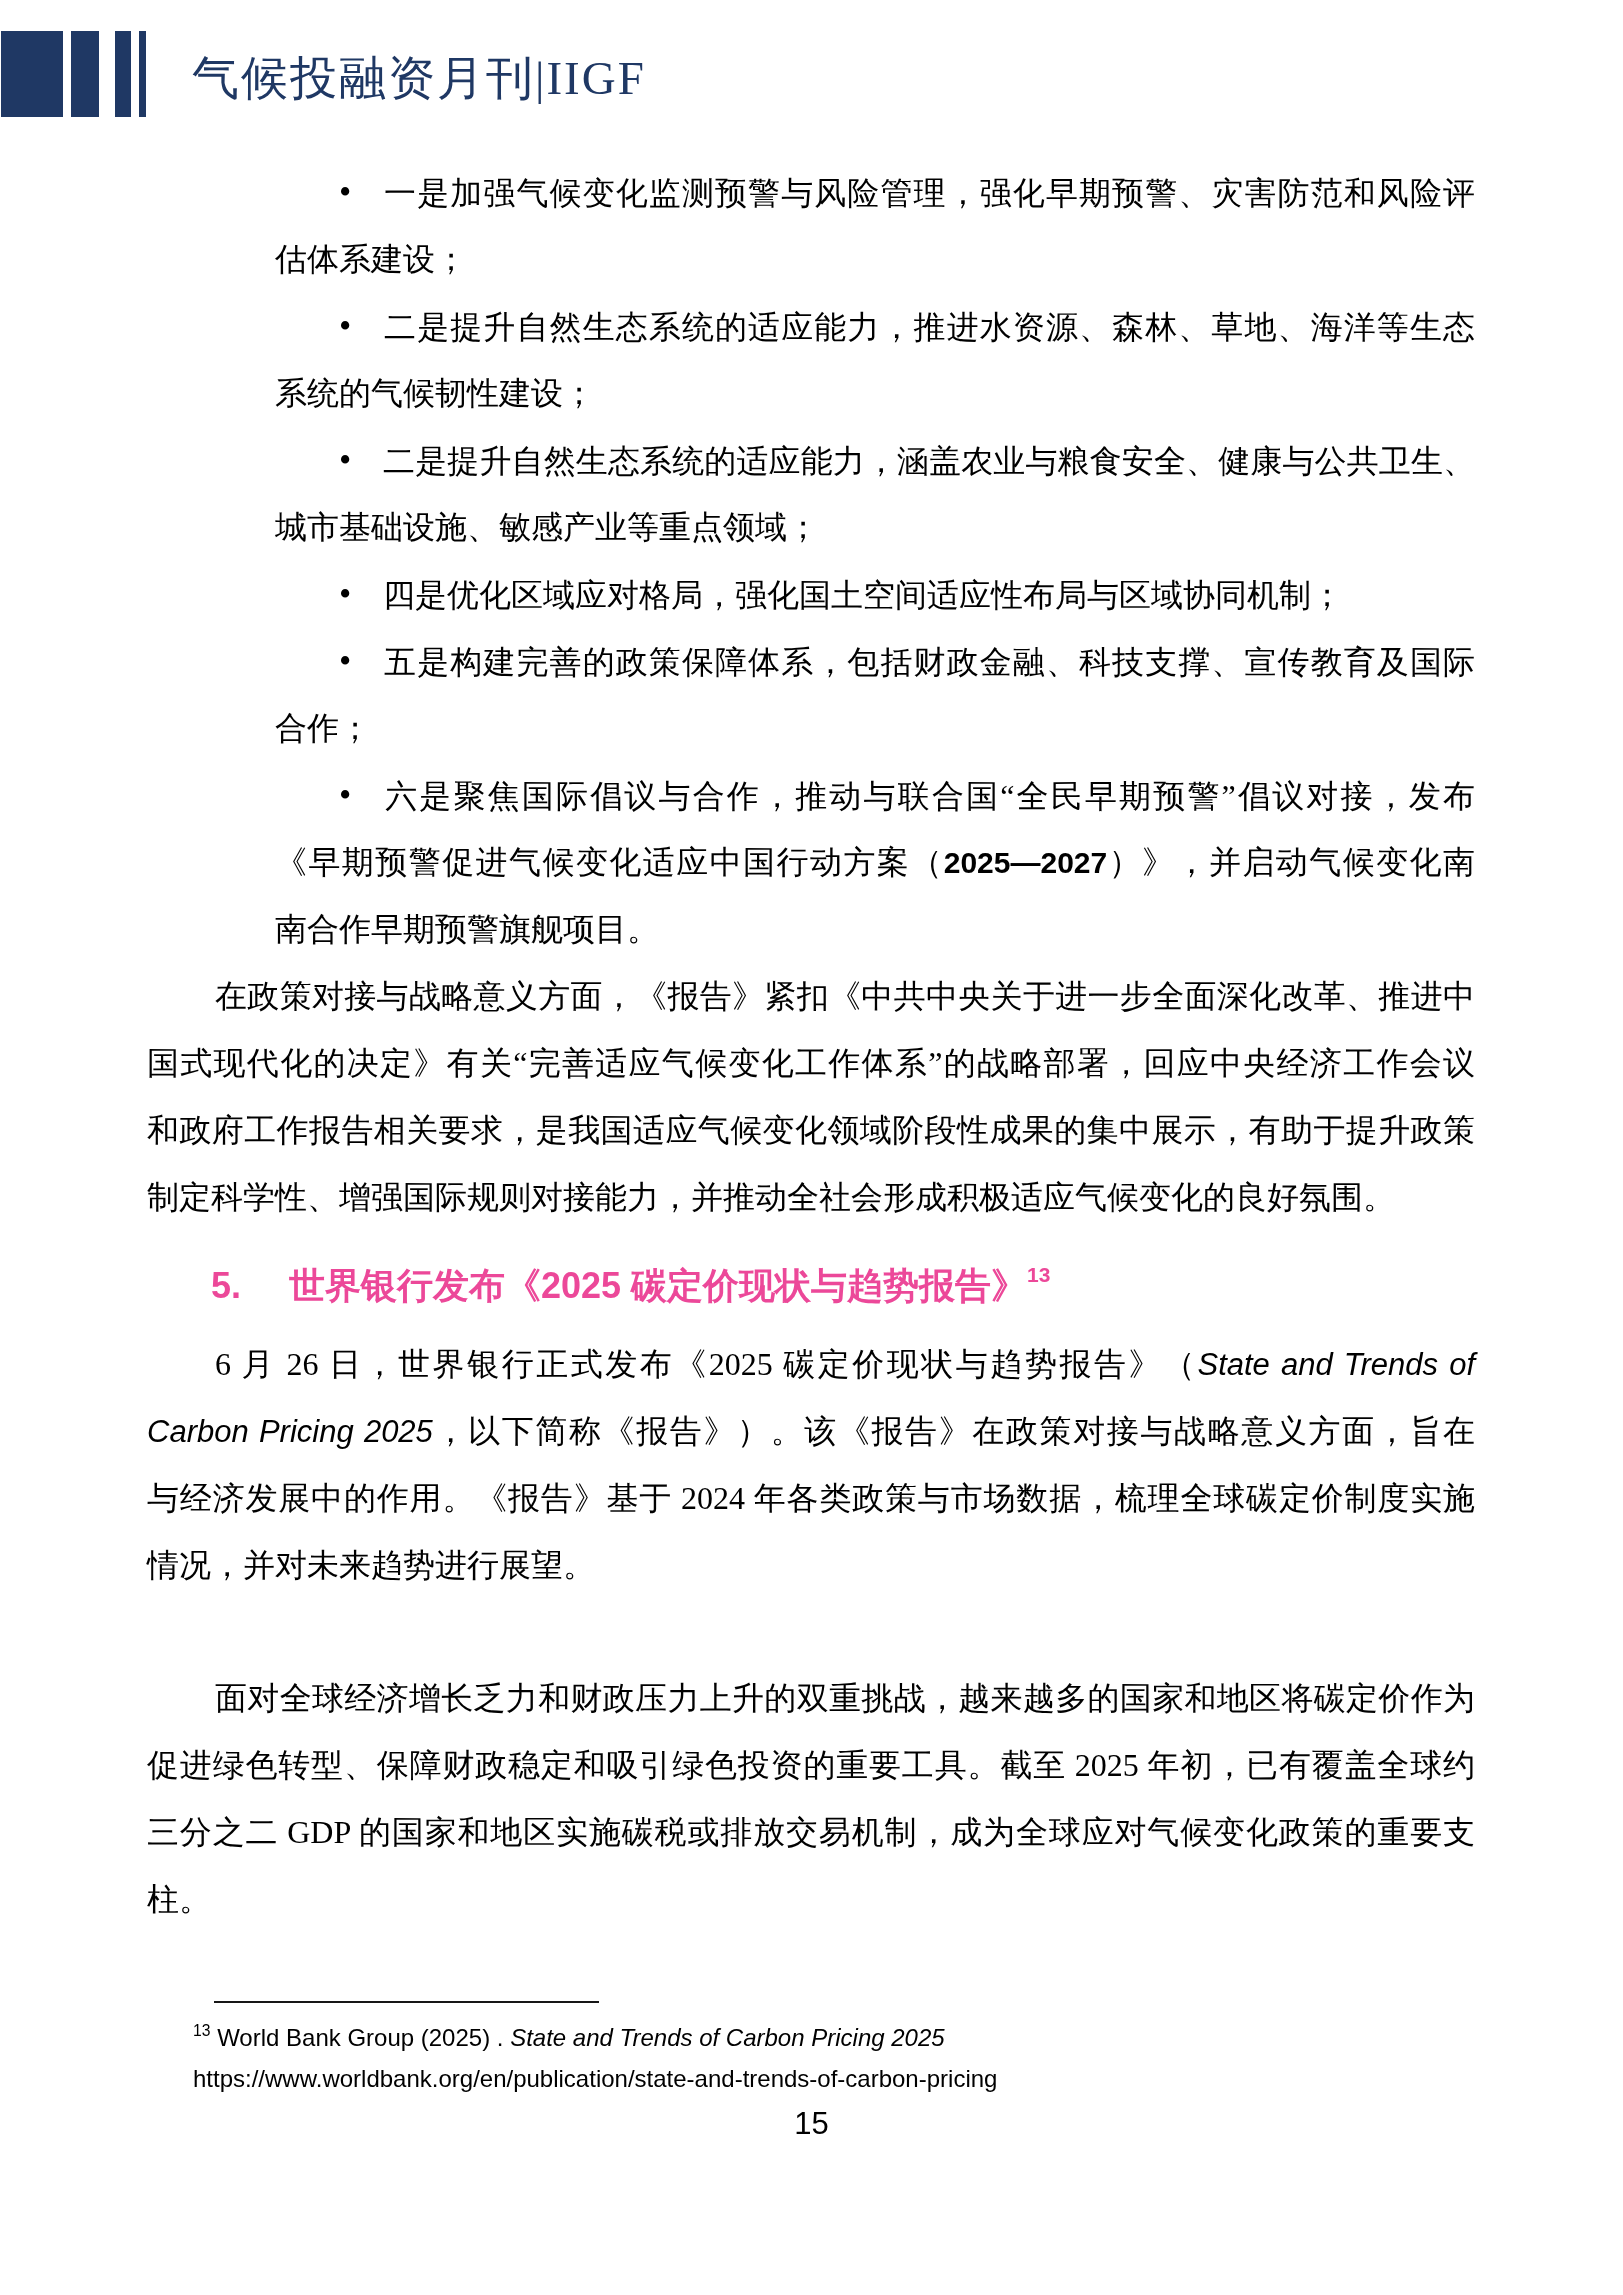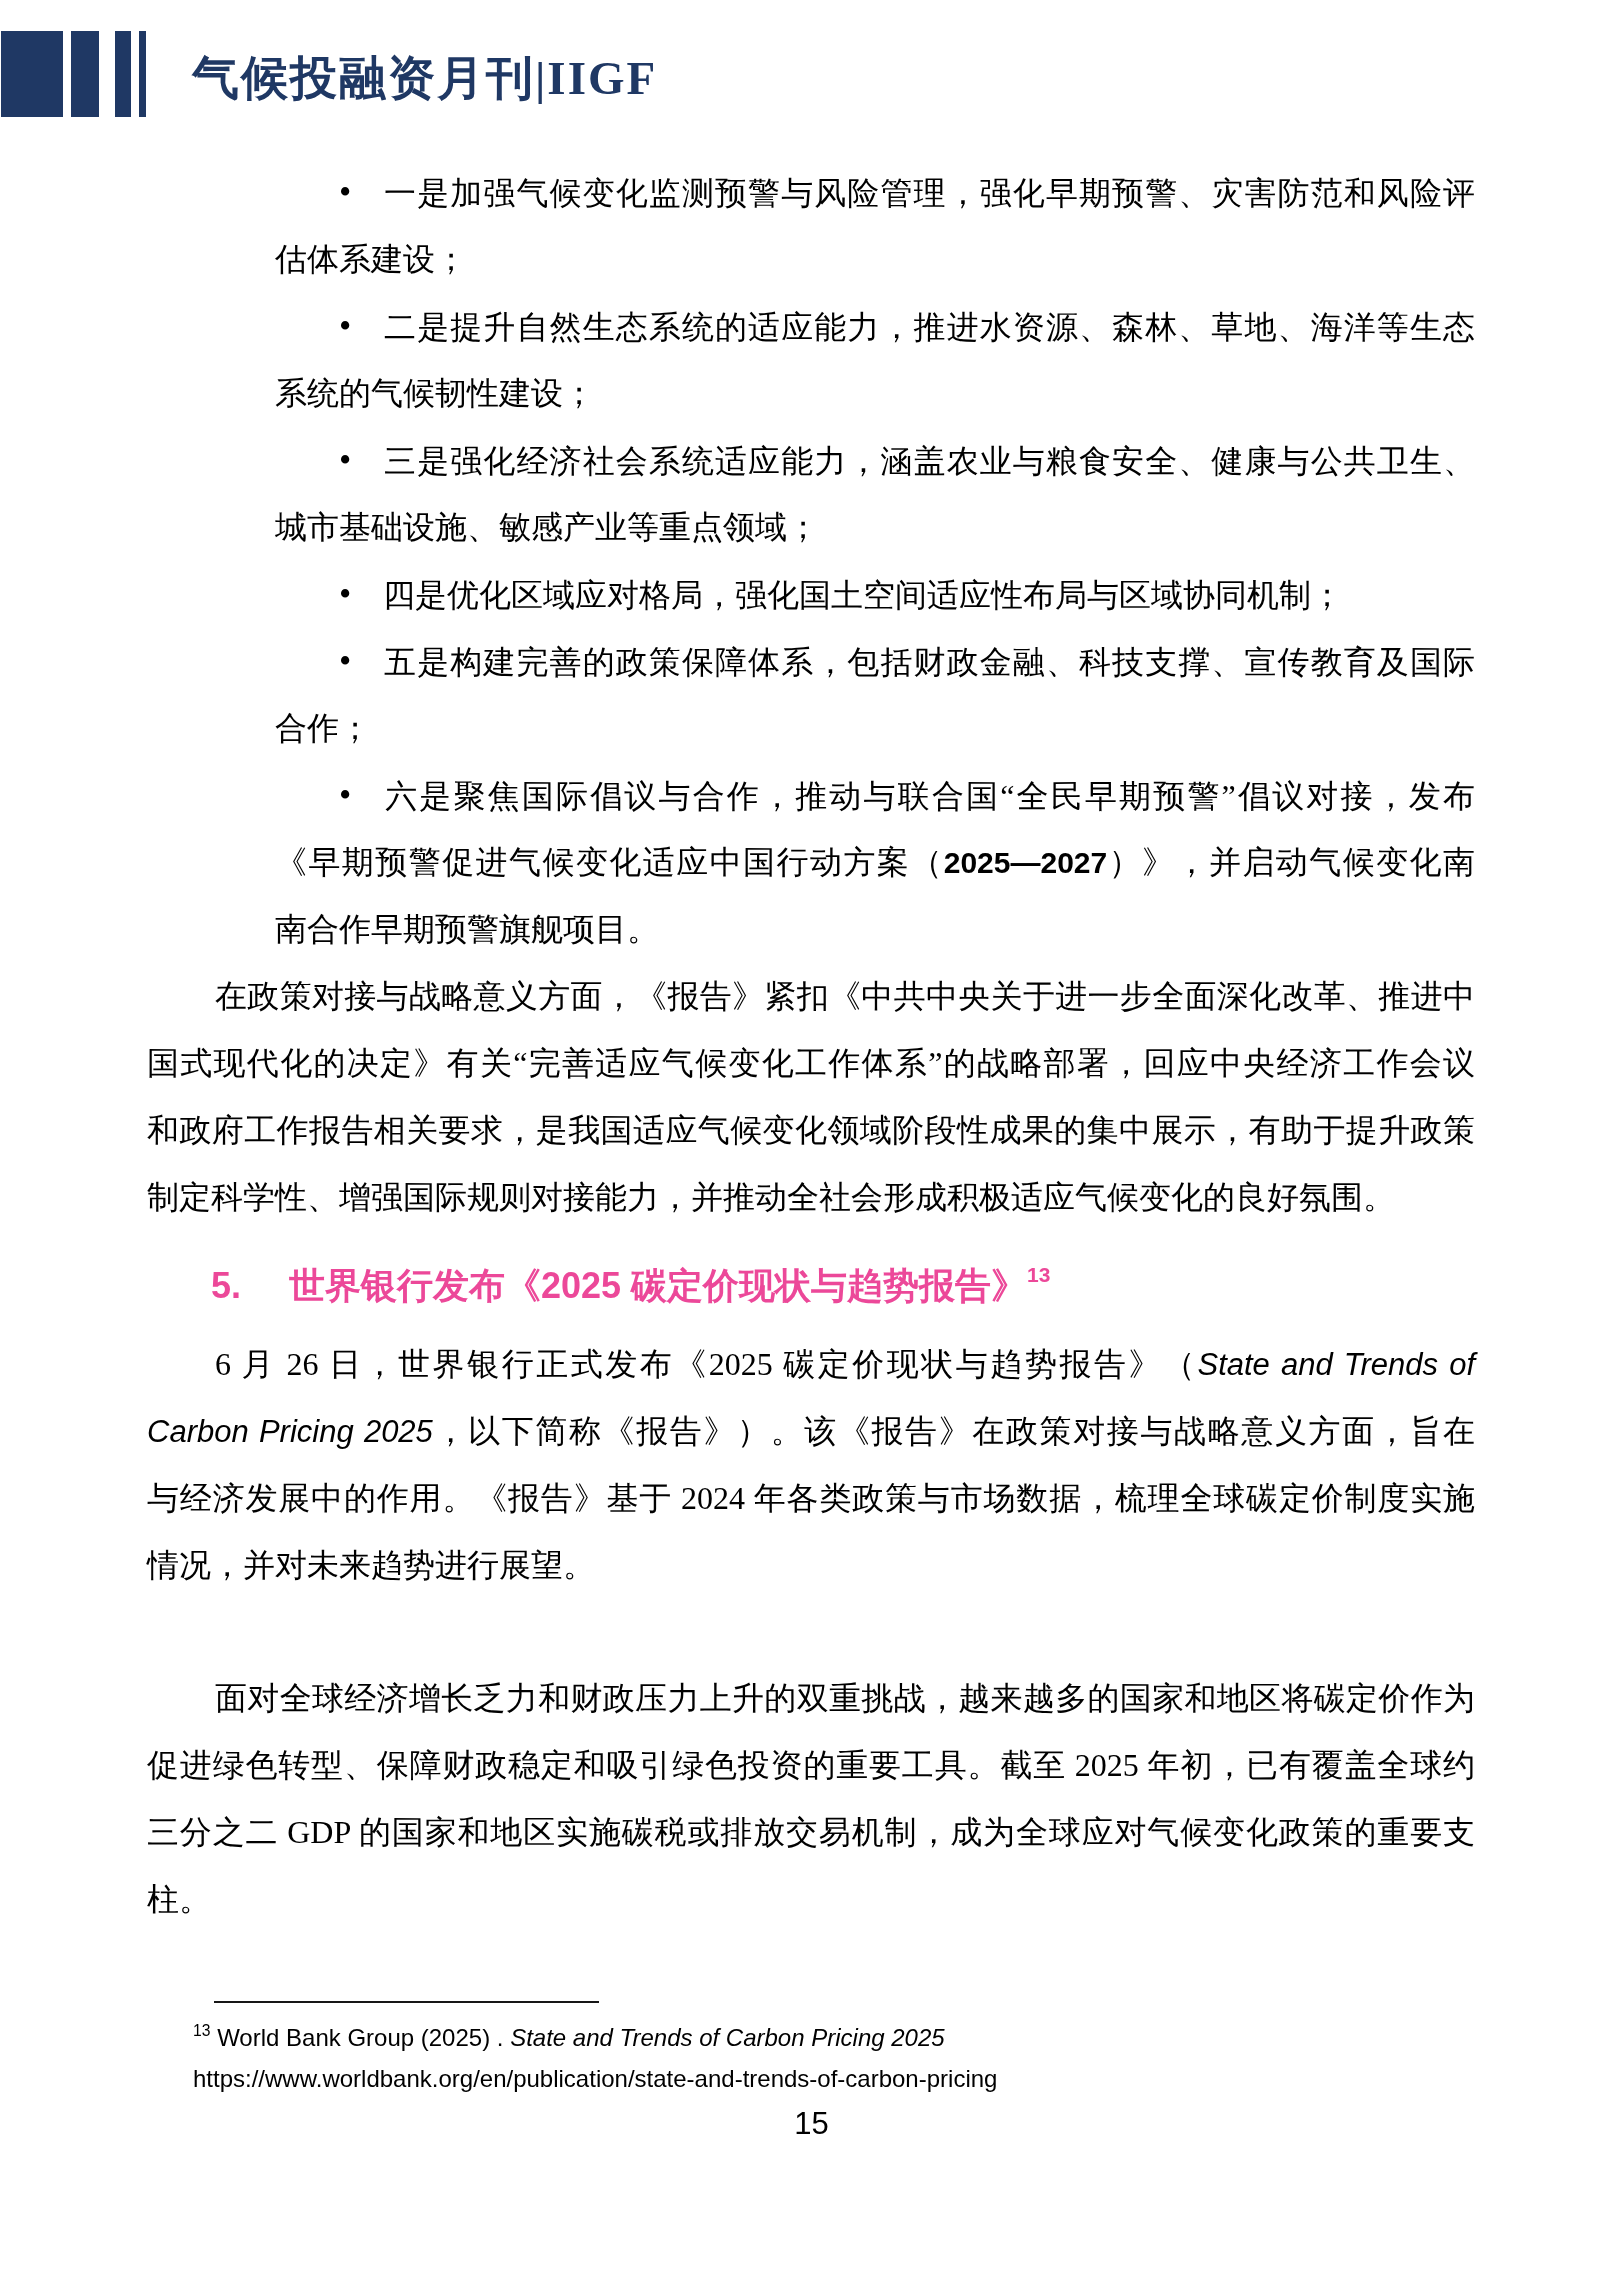--- a/index.html
+++ b/index.html
@@ -12,21 +12,21 @@
     overflow:hidden;
   }
   
   .logo-piece { position:absolute; background:#1F3864; top:31px; height:86px; }
   .logo-sq   { left:1.3px;   width:62px; }
   .logo-b1   { left:71px; width:27.5px; }
   .logo-b2   { left:115px; width:16.4px; }
   .logo-b3   { left:139px; width:6.5px; }
   .brand-title {
     position:absolute; left:192px; top:55px;
-    font-size:47px; line-height:47px; font-weight:700;
+    font-size:47px; line-height:47px; font-weight:400;
     color:#1F3864; letter-spacing:2px; white-space:nowrap;
   }
   
   .textblock { position:absolute; left:0; width:1623px; }
   #block1 { top:159px; }
   #block2 { top:1331px; }
   #block3 { top:1665px; }
   .line {
     height:67px; line-height:67px;
     font-size:32px;
@@ -88,21 +88,21 @@
 </div>
 
 <div class="textblock" id="block1">
 
   <div class="line j pl518"><span class="marker">•</span><span>一是加强气候变化监测预警与风险管理，强化早期预警、灾害防范和风险评</span></div>
   <div class="line pl420">估体系建设；</div>
 
   <div class="line j pl518"><span class="marker">•</span><span>二是提升自然生态系统的适应能力，推进水资源、森林、草地、海洋等生态</span></div>
   <div class="line pl420">系统的气候韧性建设；</div>
 
-  <div class="line j pl518"><span class="marker">•</span><span>三是强化经济社会系统适应能力，涵盖农业与粮食安全、健康与公共卫生、</span></div>
+  <div class="line j pl518"><span class="marker">•</span><span>二是提升自然生态系统的适应能力，涵盖农业与粮食安全、健康与公共卫生、</span></div>
   <div class="line pl420">城市基础设施、敏感产业等重点领域；</div>
 
   <div class="line pl518"><span class="marker">•</span><span>四是优化区域应对格局，强化国土空间适应性布局与区域协同机制；</span></div>
 
   <div class="line j pl518"><span class="marker">•</span><span>五是构建完善的政策保障体系，包括财政金融、科技支撑、宣传教育及国际</span></div>
   <div class="line pl420">合作；</div>
 
   <div class="line j pl518"><span class="marker">•</span><span>六是聚焦国际倡议与合作，推动与联合国“全民早期预警”倡议对接，发布</span></div>
   <div class="line j pl420"><span>《早期预警促进气候变化适应中国行动方案（</span><span class="lat-b">2025—2027</span><span>）》，并启动气候变化南</span></div>
   <div class="line pl420">南合作早期预警旗舰项目。</div>

